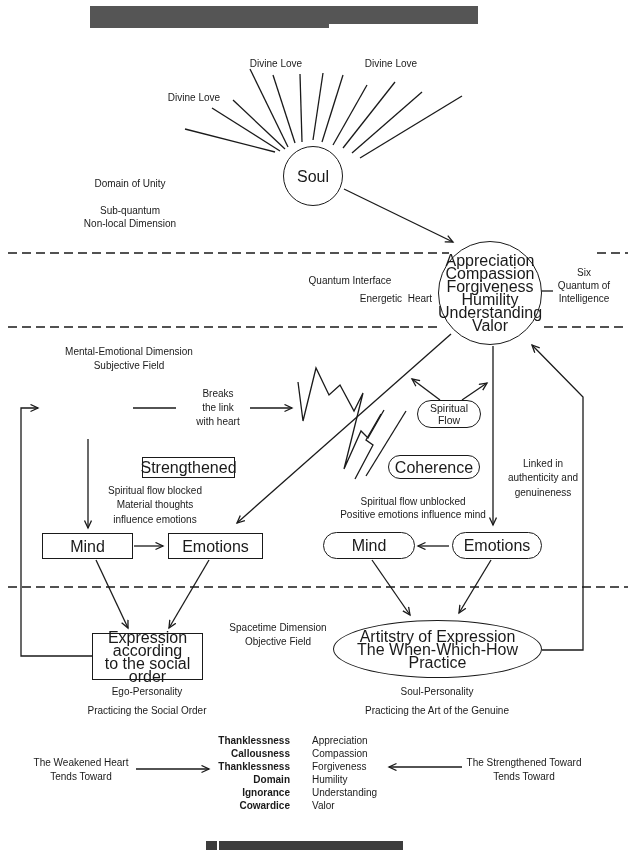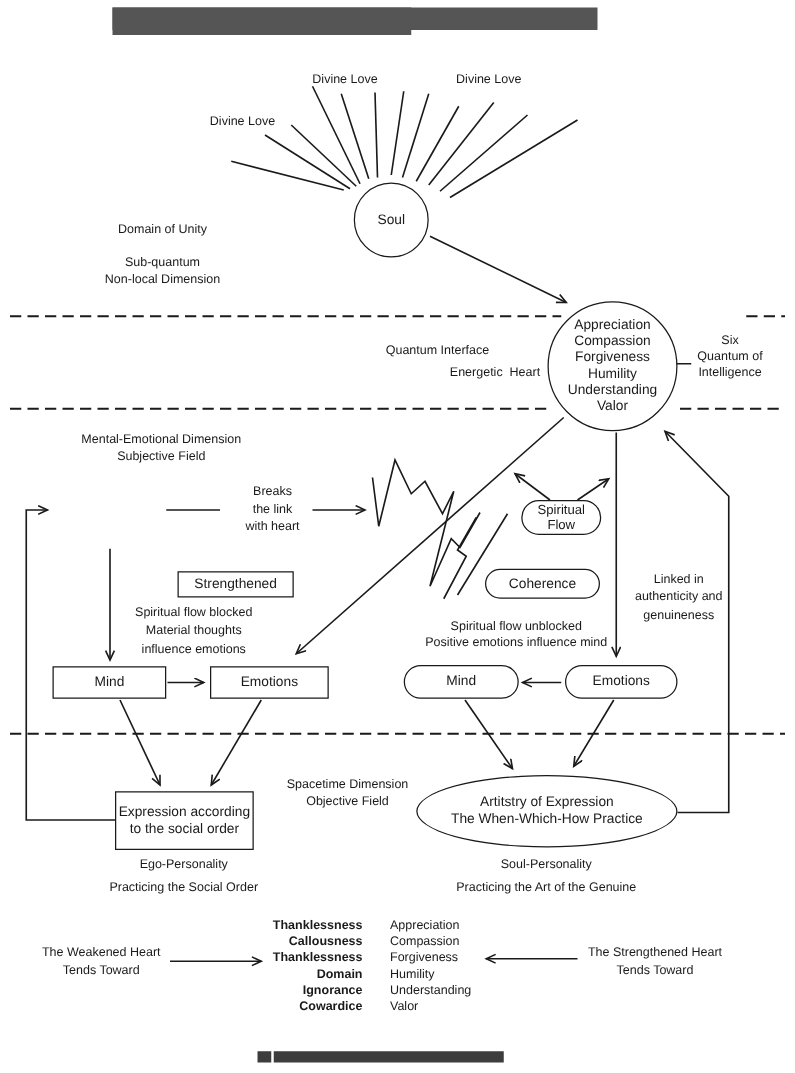--- a/index.html
+++ b/index.html
@@ -2,21 +2,21 @@
 <html><head>
 <meta charset="utf-8">
 <style>
   html,body{margin:0;padding:0;background:#ffffff;}
   #page{position:relative;width:636px;height:858px;background:#ffffff;overflow:hidden;
         font-family:"Liberation Sans","DejaVu Sans",sans-serif;color:#1a1a1a;}
   svg{position:absolute;left:0;top:0;}
   .lbl{position:absolute;font-size:10px;line-height:13px;text-align:center;color:#1a1a1a;}
   .box{position:absolute;border:1.4px solid #1a1a1a;background:#ffffff;display:flex;
        flex-direction:column;align-items:center;justify-content:center;
-       font-size:11px;line-height:13px;text-align:center;box-sizing:border-box;}
+       font-size:16px;line-height:13px;text-align:center;box-sizing:border-box;}
   .round{border-radius:14px;}
   .circle{border-radius:50%;}
   .redact{position:absolute;background:#555555;}
   .redact-b{position:absolute;background:#3d3d3d;}
   .pre{white-space:pre;}
   .rightalign{text-align:right;font-weight:bold;}
   .leftalign{text-align:left;}
 </style>
 </head>
 <body>
@@ -191,20 +191,20 @@
   </div>
   <div class="lbl leftalign" style="left:312px;top:734px;width:120px;">
     <div>Appreciation</div>
     <div>Compassion</div>
     <div>Forgiveness</div>
     <div>Humility</div>
     <div>Understanding</div>
     <div>Valor</div>
   </div>
   <div class="lbl" style="left:462px;top:756px;width:124px;line-height:13.5px;">
-    <div>The Strengthened Heart</div>
+    <div>The Strengthened Toward</div>
     <div>Tends Toward</div>
   </div>
 
   <div class="redact-b" style="left:206px;top:841px;width:11px;height:9px;"></div>
   <div class="redact-b" style="left:219px;top:841px;width:184px;height:9px;"></div>
 
 </div>
 
 </body></html>

